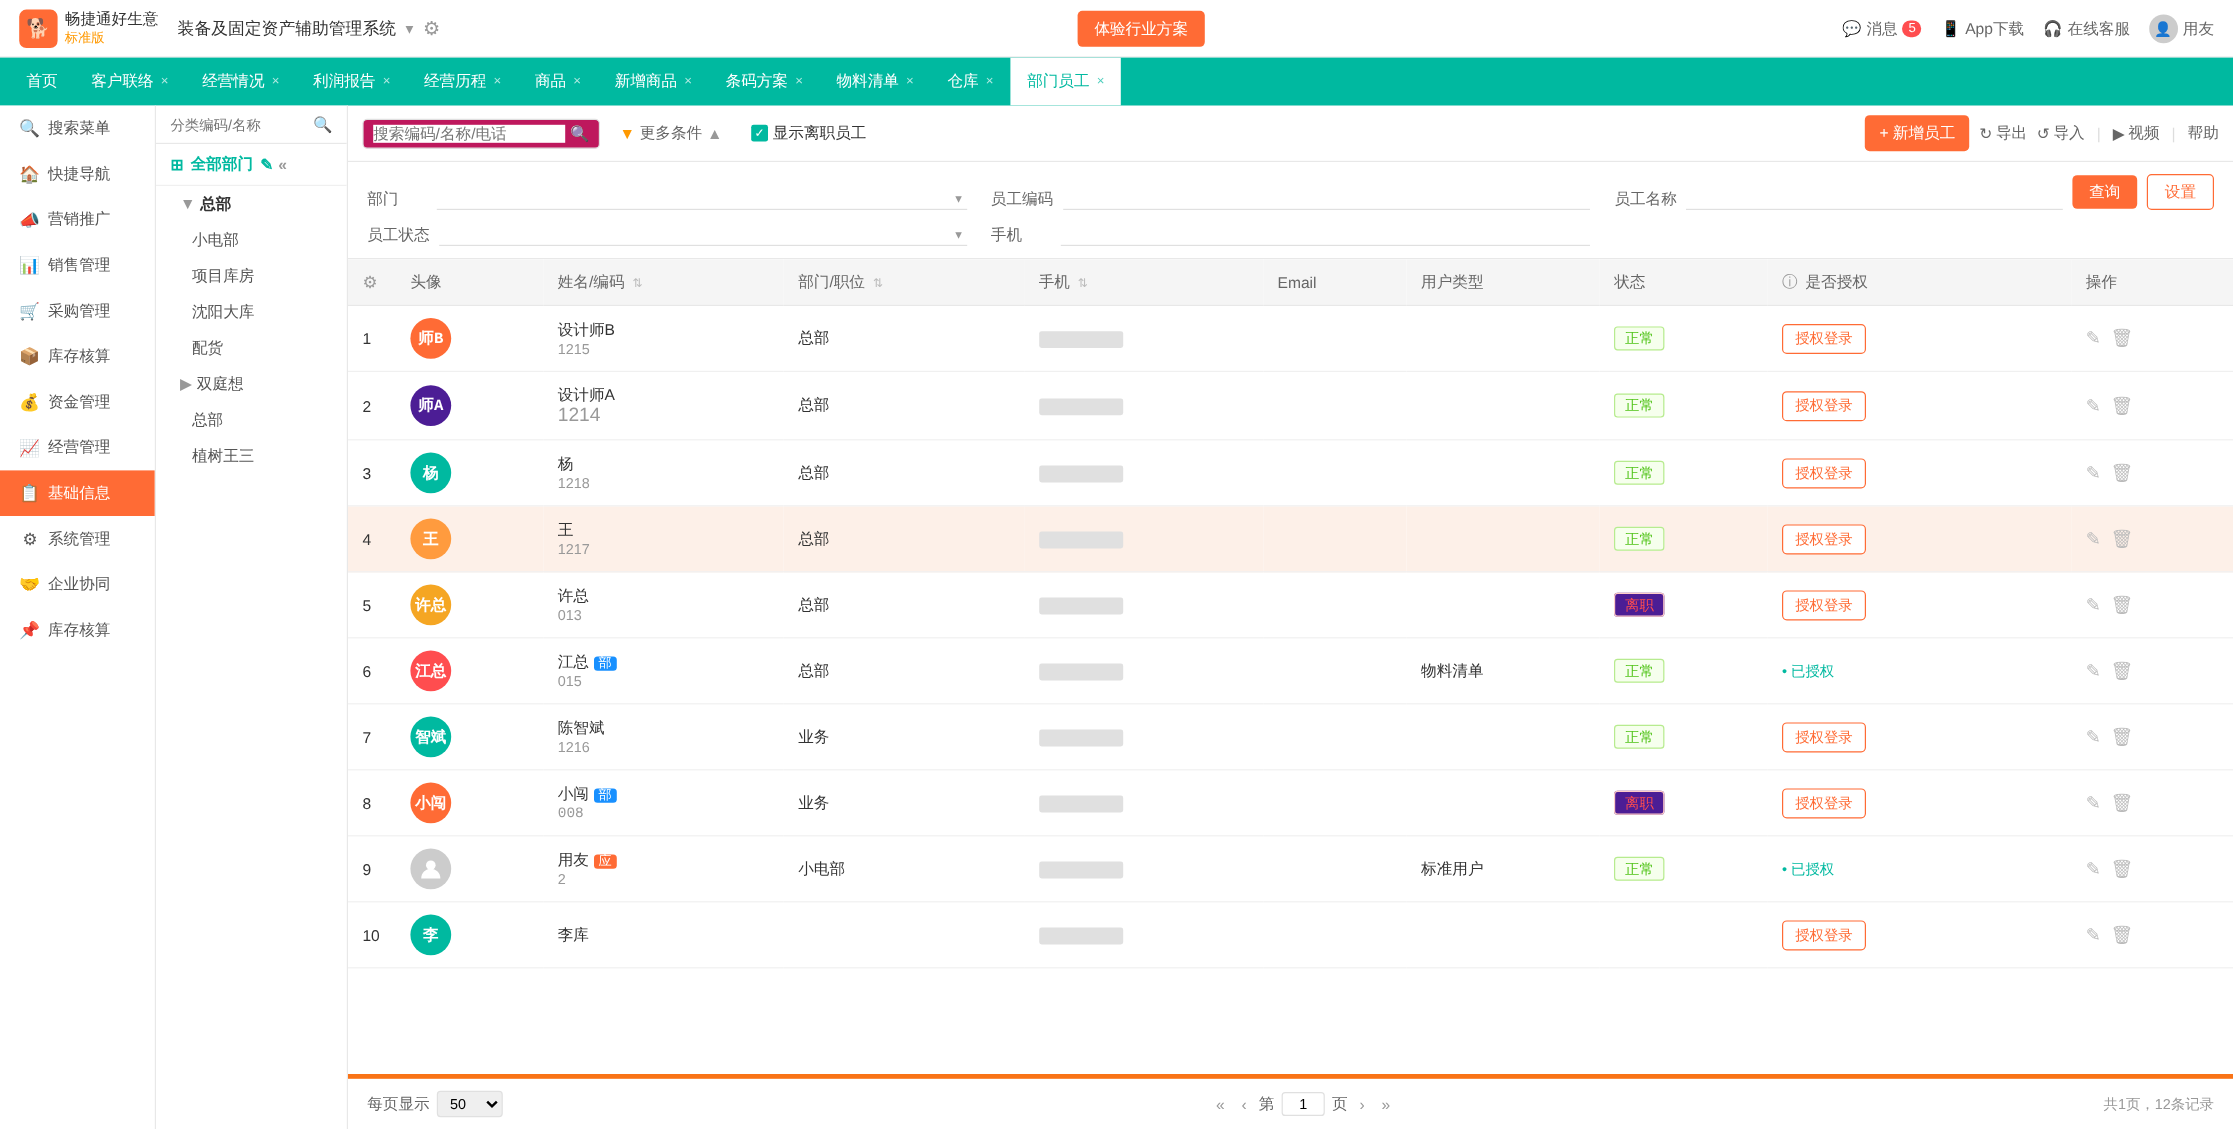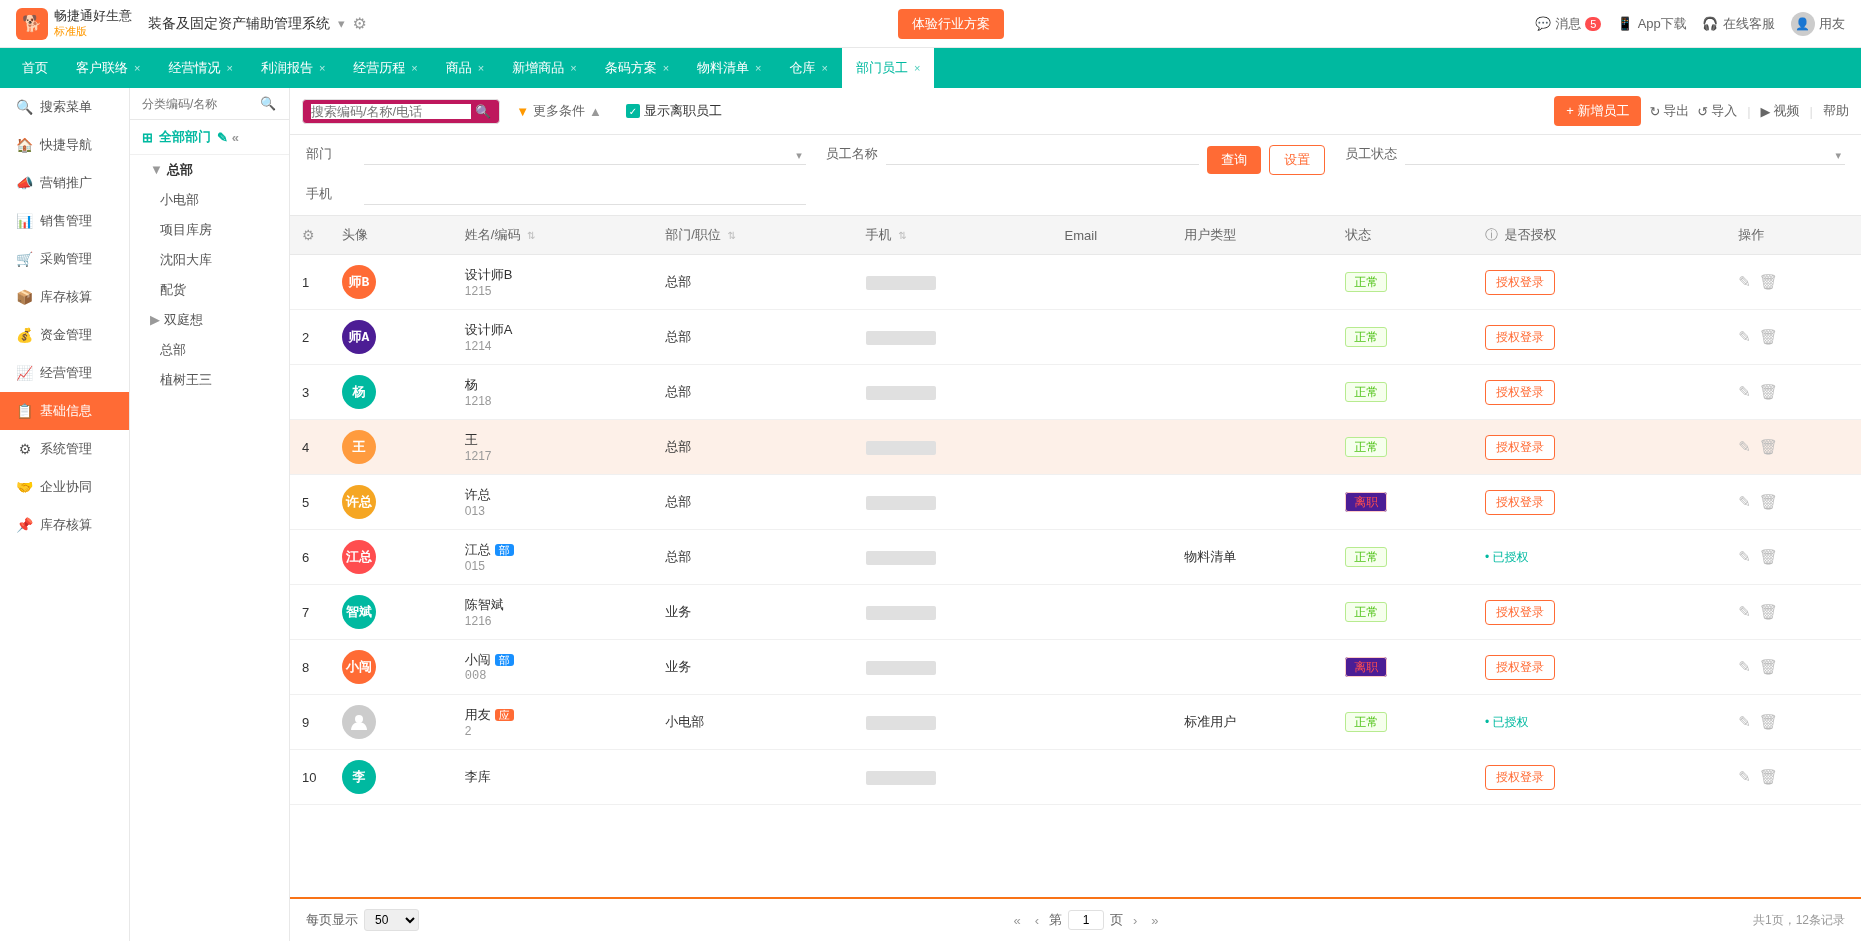--- a/index.html
+++ b/index.html
@@ -100,21 +100,21 @@
     .toolbar-right { margin-left: auto; display: flex; align-items: center; gap: 8px; }
     .add-btn { background: #ff6b35; color: #fff; border: none; border-radius: 4px; padding: 6px 12px; cursor: pointer; font-size: 13px; }
     .action-btn { color: #666; cursor: pointer; font-size: 13px; display: flex; align-items: center; gap: 3px; }
     .divider-v { color: #ddd; margin: 0 2px; }
 
     
     .filter-row {
       background: #fff; padding: 10px 16px; border-bottom: 1px solid #e8e8e8;
       display: grid; grid-template-columns: 1fr 1fr 1fr; gap: 10px 20px;
     }
-    .filter-field { display: flex; align-items: flex-start; gap: 8px; }
+    .filter-field { display: flex; align-items: flex-end; gap: 8px; }
     .filter-label { color: #666; font-size: 13px; white-space: nowrap; min-width: 50px; }
     .filter-input {
       flex: 1; border: none; border-bottom: 1px solid #e0e0e0; outline: none;
       font-size: 13px; padding: 2px 4px; background: transparent;
     }
     .filter-select {
       flex: 1; border: none; border-bottom: 1px solid #e0e0e0; outline: none;
       font-size: 13px; padding: 2px 4px; background: transparent; cursor: pointer;
       appearance: none; -webkit-appearance: none;
     }
@@ -148,21 +148,21 @@
     .authorized { color: #00b9a0; font-size: 12px; }
     .authorized::before { content: '• '; }
     .op-btns { display: flex; gap: 8px; color: #ccc; }
     .op-btn { cursor: pointer; color: #bbb; font-size: 15px; }
     .phone-blur { display: inline-block; width: 70px; height: 14px; background: #e0e0e0; border-radius: 2px; vertical-align: middle; }
     .tag-blue { background: #1890ff; color: #fff; font-size: 11px; border-radius: 3px; padding: 0 4px; margin-left: 4px; }
 
     
     .pagination {
       display: flex; align-items: center; justify-content: space-between;
-      padding: 10px 16px; background: #fff; border-top: 2px solid #f97316; font-size: 13px; color: #666;
+      padding: 10px 16px; background: #fff; border-top: 4px solid #f97316; font-size: 13px; color: #666;
     }
     .page-size-select { border: 1px solid #e0e0e0; border-radius: 3px; padding: 2px 6px; font-size: 12px; outline: none; }
     .page-btns { display: flex; align-items: center; gap: 6px; }
     .page-btn { cursor: pointer; color: #999; padding: 2px 4px; }
     .page-input { border: 1px solid #e0e0e0; border-radius: 3px; width: 36px; text-align: center; padding: 2px 4px; font-size: 12px; outline: none; }
     .total-info { color: #999; font-size: 12px; }
 
     
     .gear-icon { color: #999; cursor: pointer; font-size: 14px; }
 
@@ -376,20 +376,24 @@
     </div>
 
     <div class="filter-row">
       <div class="filter-field">
         <span class="filter-label">部门</span>
         <div class="select-wrap">
           <select class="filter-select">
             <option></option>
           </select>
         </div>
+      </div>
+      <div class="filter-field">
+        <span class="filter-label">员工编码</span>
+        <input class="filter-input" type="text" style="">
       </div>
       <div class="filter-field">
         <span class="filter-label">员工名称</span>
         <input class="filter-input" type="text" style="flex: 1 1 0%;">
         <div class="filter-actions">
           <button class="query-btn">查询</button>
           <button class="reset-btn">设置</button>
         </div>
       </div>
       <div class="filter-field">
@@ -465,21 +469,21 @@
       </div>
     </td>
   </tr>
             <tr>
     <td>2</td>
     <td>
       <div class="avatar" style="background:#4c1d95;">师A</div>
     </td>
     <td>
       <div>设计师A</div>
-      <div style="color:#999;font-size:12px;">1214</div>
+      <div style="color:#999;font-size:16px;">1214</div>
     </td>
     <td>总部</td>
     <td><span class="phone-blur"></span></td>
     <td></td>
     <td>
       
     </td>
     <td>
       <span class="status-badge status-normal">正常</span>
     </td>

